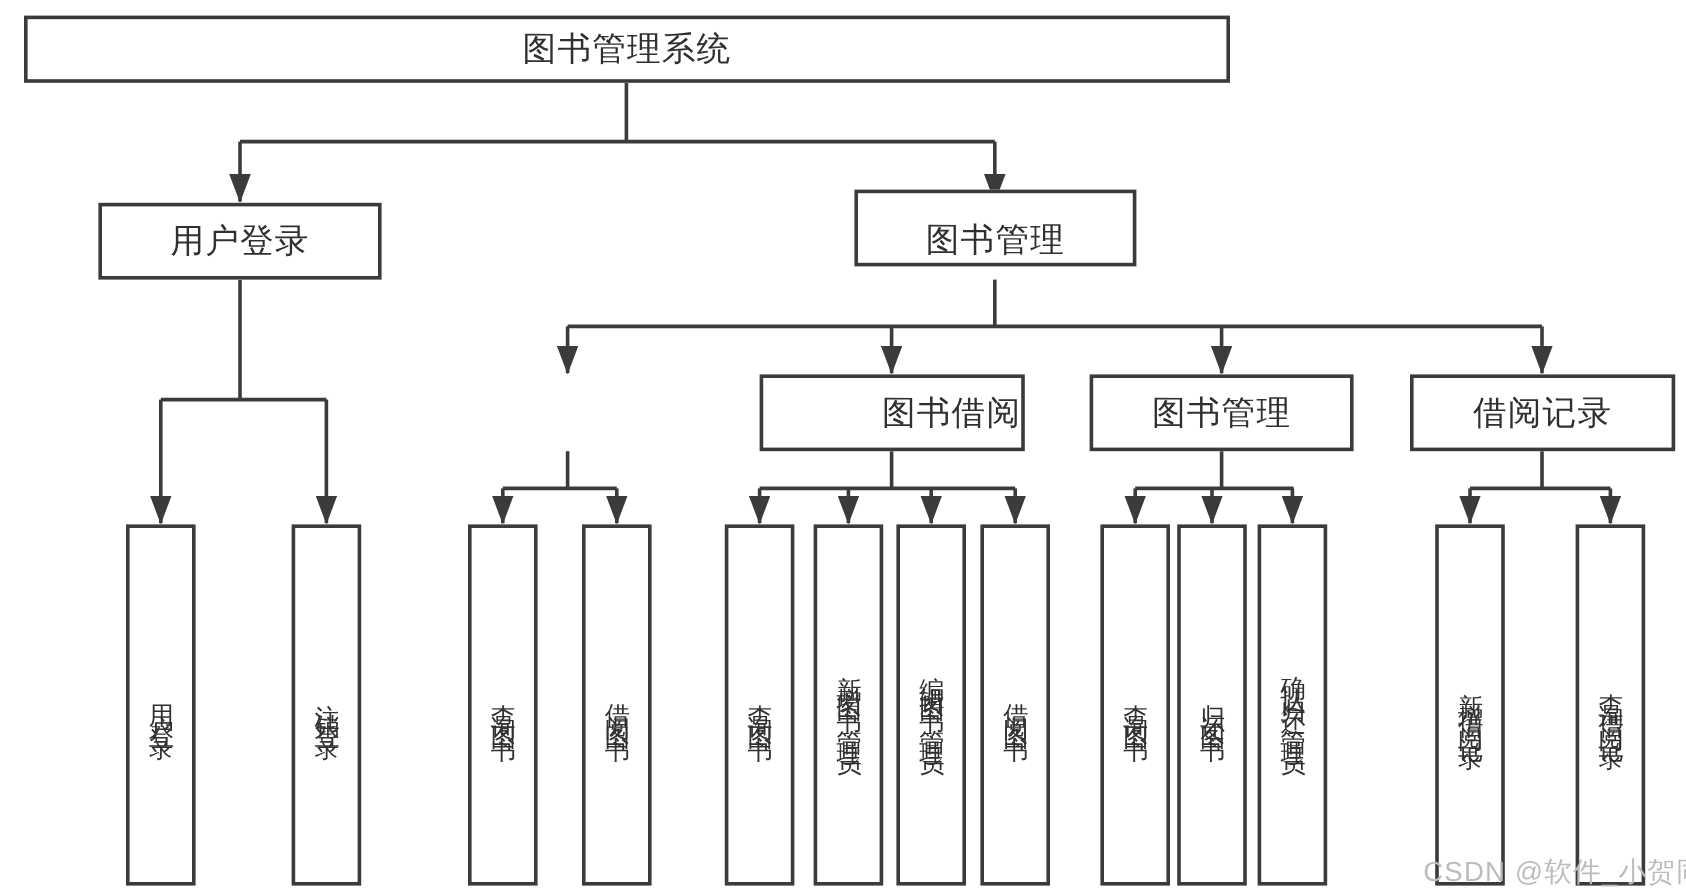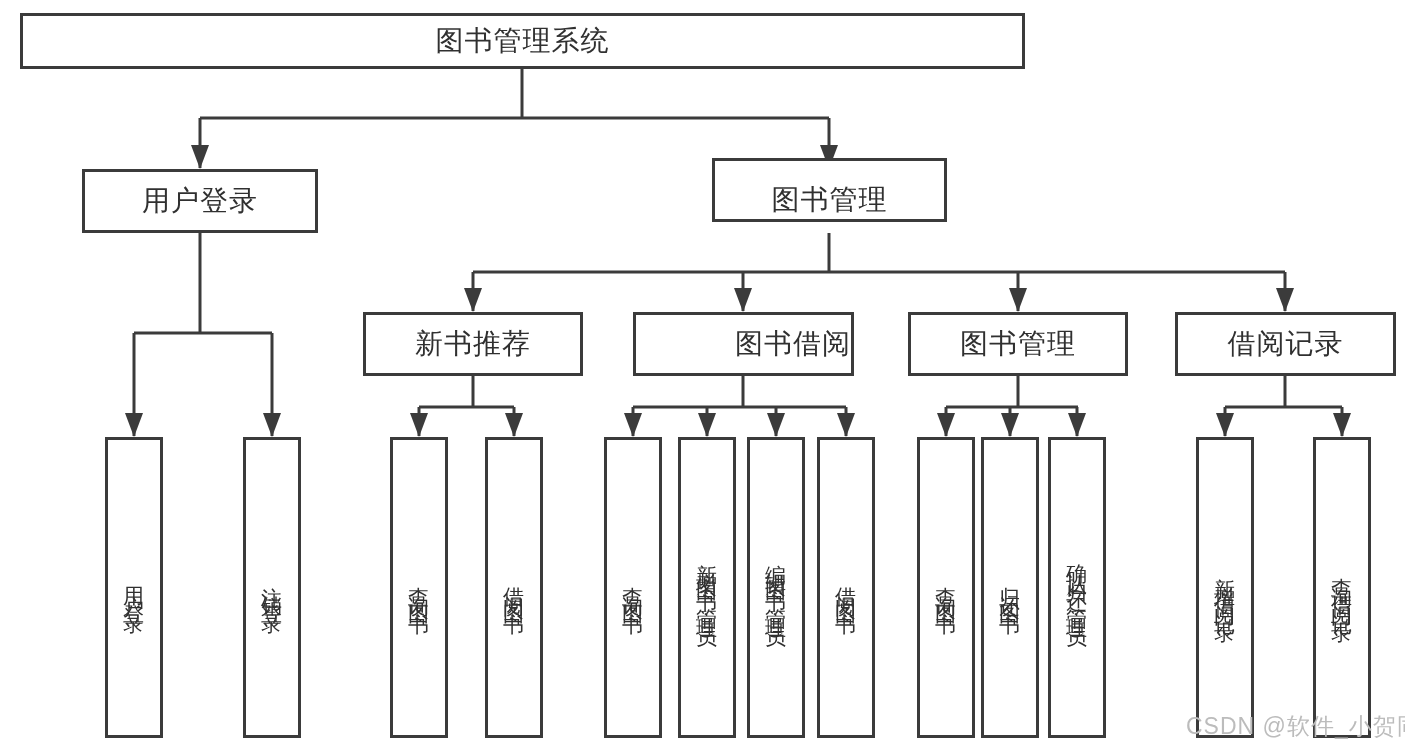--- a/index.html
+++ b/index.html
@@ -106,23 +106,20 @@
     <span>图书管理系统</span>
   </div>
 
   <div class="box hbox" style="left:82px; top:169px; width:236px; height:64px;">
     <span>用户登录</span>
   </div>
   <div class="box hbox" style="left:712px; top:158px; width:235px; height:64px;align-items:flex-end;">
     <span>图书管理</span>
   </div>
 
-  <div class="box hbox" style="left:363px; top:312px; width:220px; height:64px;">
-    <span>新书推荐</span>
-  </div>
   <div class="box hbox" style="left:633px; top:312px; width:221px; height:64px;justify-content:flex-end;">
     <span>图书借阅</span>
   </div>
   <div class="box hbox" style="left:908px; top:312px; width:220px; height:64px;">
     <span>图书管理</span>
   </div>
   <div class="box hbox" style="left:1175px; top:312px; width:221px; height:64px;">
     <span>借阅记录</span>
   </div>
 

